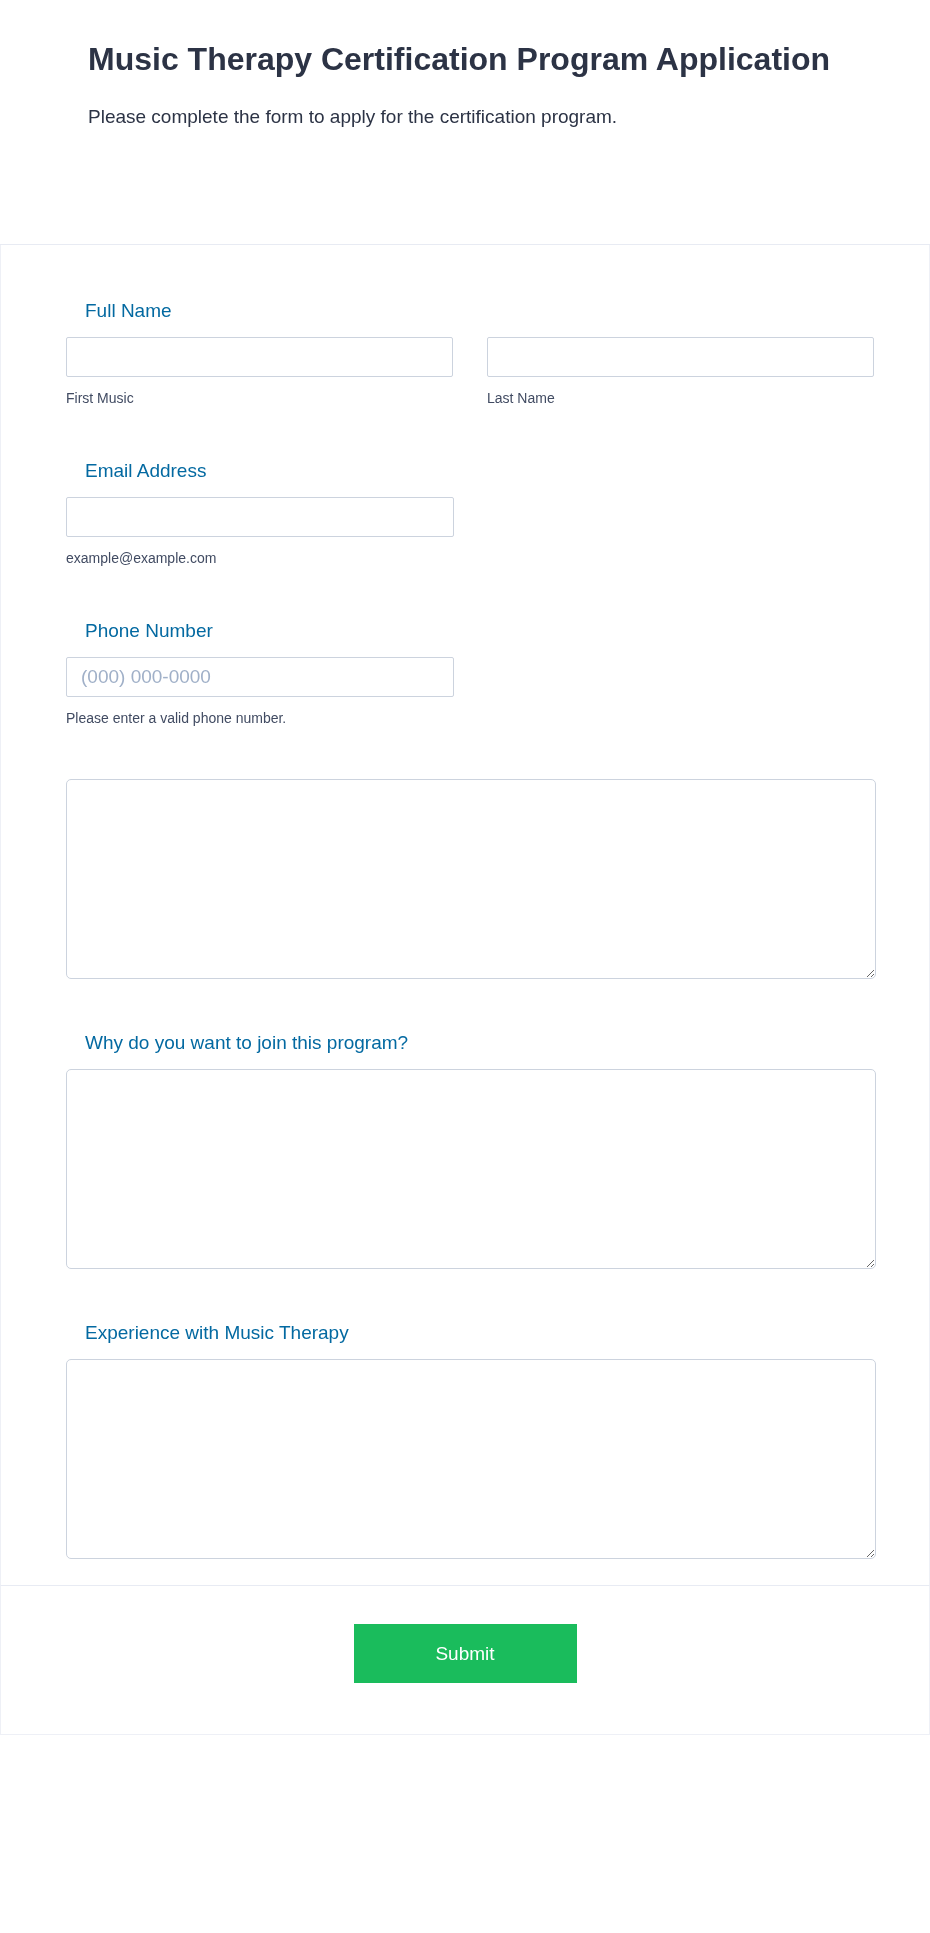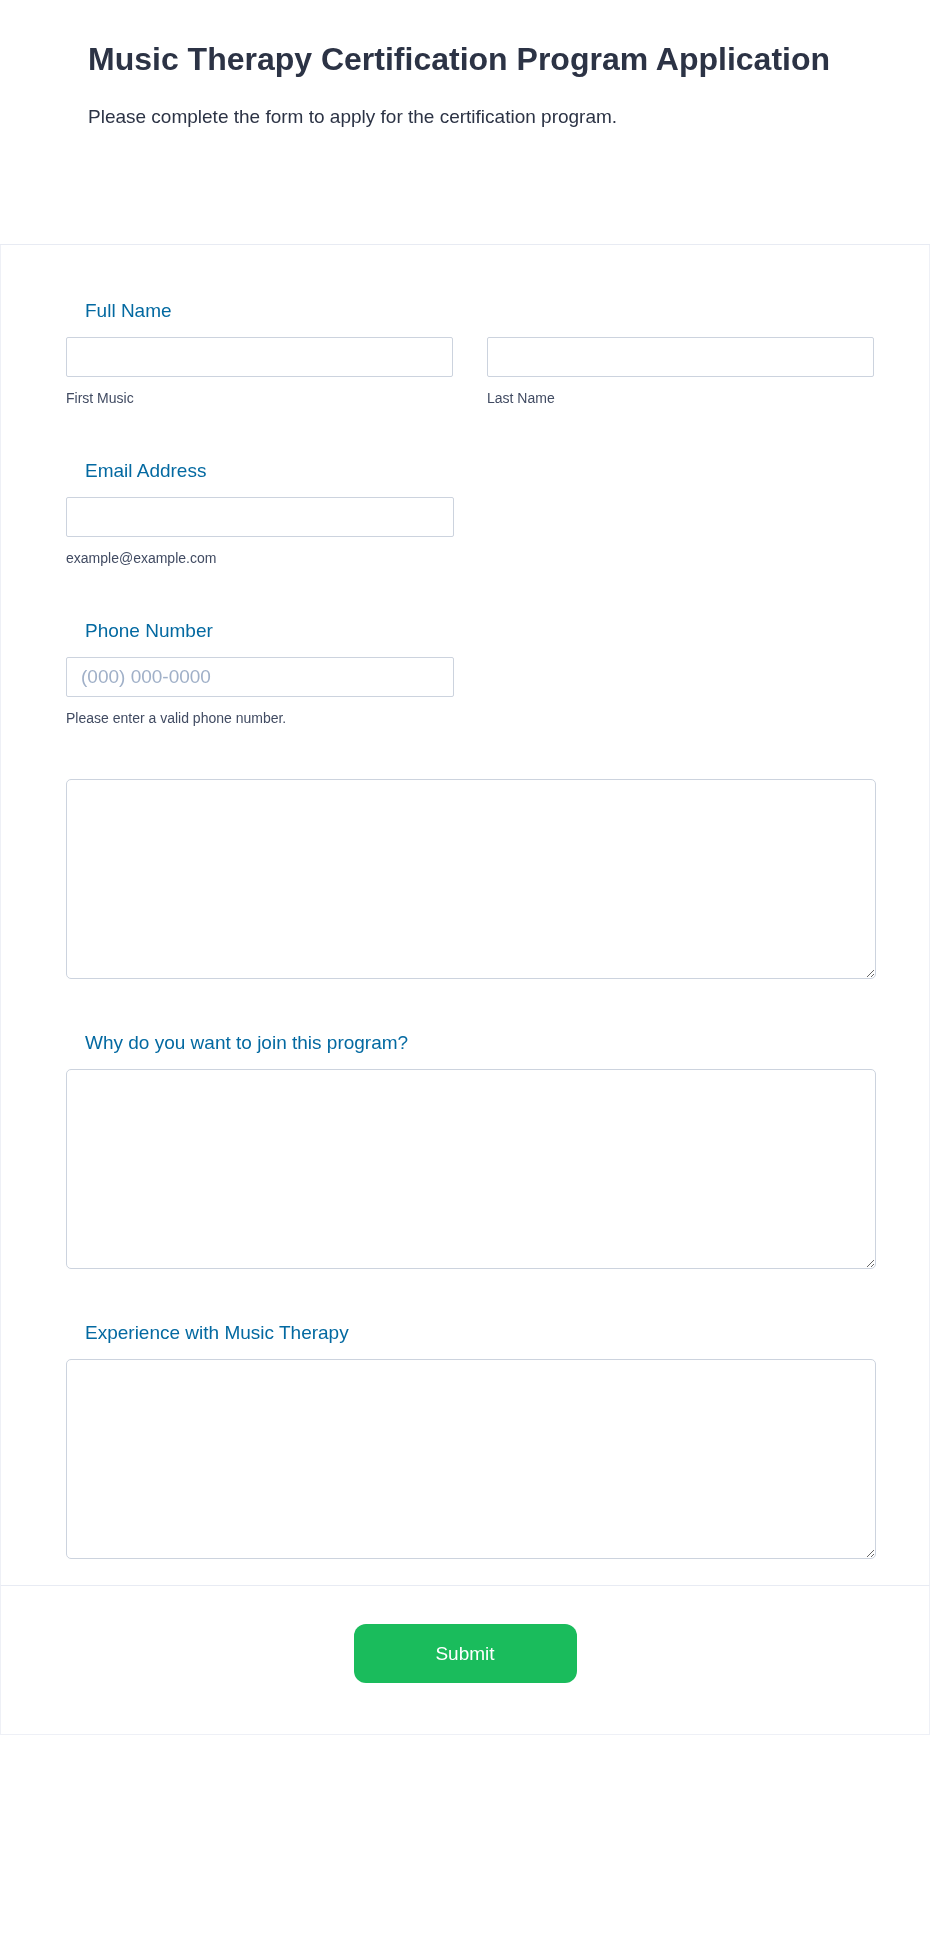--- a/index.html
+++ b/index.html
@@ -106,21 +106,21 @@
     display: block;
     margin: 0 auto;
     width: 223px;
     height: 59px;
     background: #1abc5c;
     color: #ffffff;
     font-family: "Liberation Sans", sans-serif;
     font-size: 19px;
     font-weight: 500;
     border: none;
-    border-radius: 12px;
+    border-radius: 0;
     cursor: pointer;
   }
 </style>
 </head>
 <body>
 
 <div class="card">
 
   <header class="form-header">
     <h1 class="form-title">Music Therapy Certification Program Application</h1>

